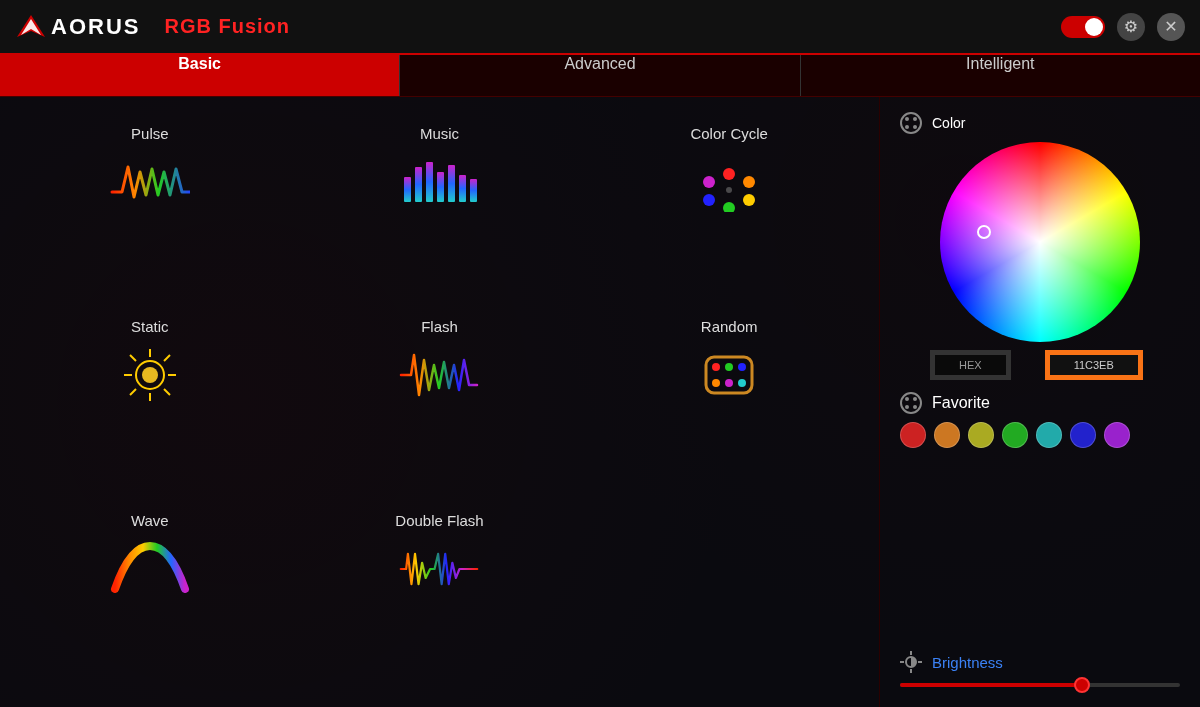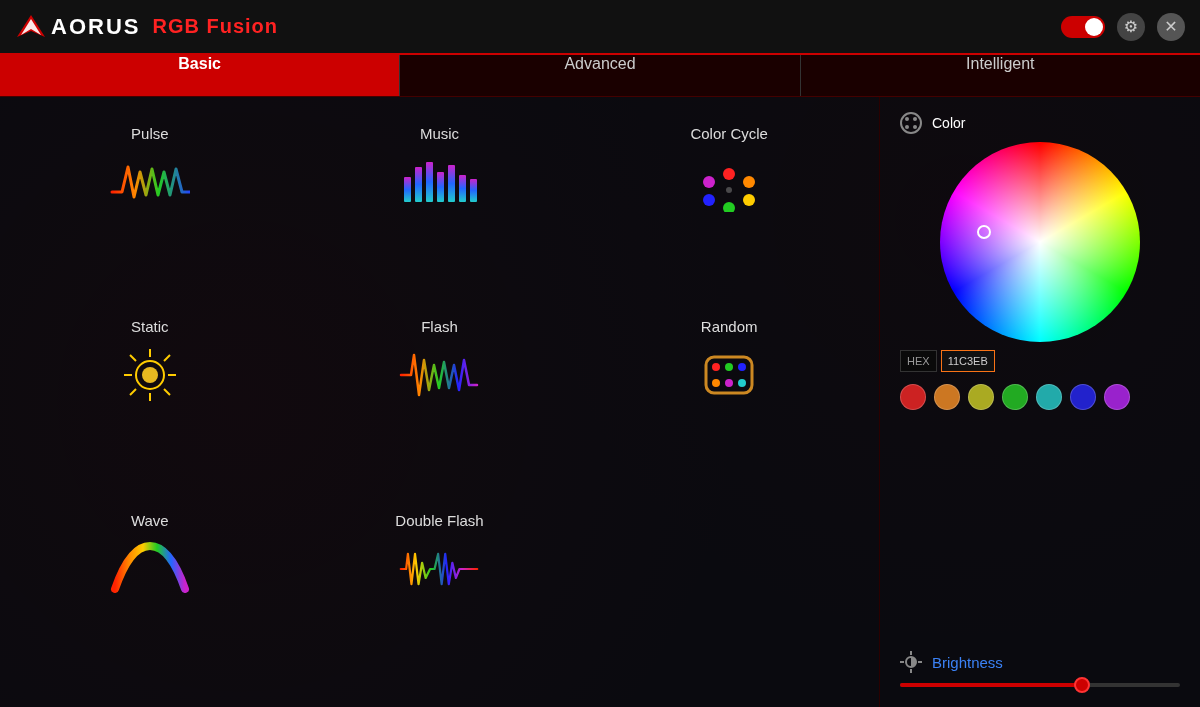--- a/index.html
+++ b/index.html
@@ -34,21 +34,21 @@
       letter-spacing: 2px;
       display: flex;
       align-items: center;
       gap: 4px;
     }
     #app-title {
       color: #ff2222;
       font-size: 20px;
       font-weight: bold;
       letter-spacing: 1px;
-      margin-left: 4px;
+      margin-left: 16px;
     }
     #header-right {
       margin-left: auto;
       display: flex;
       align-items: center;
       gap: 12px;
     }
     .header-btn {
       width: 28px;
       height: 28px;
@@ -268,25 +268,26 @@
       border-color: #333;
       background: #0a0a0a;
     }
 
     #hex-row {
       display: flex;
       gap: 4px;
       font-size: 11px;
     }
     #hex-row .val-box {
-      border: 1px solid #f97316;
+      border: 5px solid #f97316;
       background: #111;
       color: #ccc;
-      padding: 4px 6px;
+      padding: 4px 24px;
       text-align: center;
+      margin-left: 30px;
     }
     #hex-row .val-box.label {
       color: #999;
       border-color: #333;
       background: #0a0a0a;
     }
 
     #favorite-section {
       display: flex;
       flex-direction: column;
@@ -562,20 +563,31 @@
         <div id="color-cursor"></div>
       </div>
 
       <div id="hex-row">
         <div class="val-box label">HEX</div>
         <div class="val-box">11C3EB</div>
       </div>
     </div>
 
     <div id="favorite-section">
+      <div id="favorite-header">
+        <div class="section-icon">
+          <svg width="16" height="16" viewBox="0 0 16 16">
+            <circle cx="4" cy="4" r="2" fill="#888"></circle>
+            <circle cx="12" cy="4" r="2" fill="#888"></circle>
+            <circle cx="4" cy="12" r="2" fill="#888"></circle>
+            <circle cx="12" cy="12" r="2" fill="#888"></circle>
+          </svg>
+        </div>
+        <span>Favorite</span>
+      </div>
       <div id="favorite-colors">
         <div class="fav-color" style="background:#cc2222"></div>
         <div class="fav-color" style="background:#cc7722"></div>
         <div class="fav-color" style="background:#aaaa22"></div>
         <div class="fav-color" style="background:#22aa22"></div>
         <div class="fav-color" style="background:#22aaaa"></div>
         <div class="fav-color" style="background:#2222cc"></div>
         <div class="fav-color" style="background:#9922cc"></div>
       </div>
     </div>

